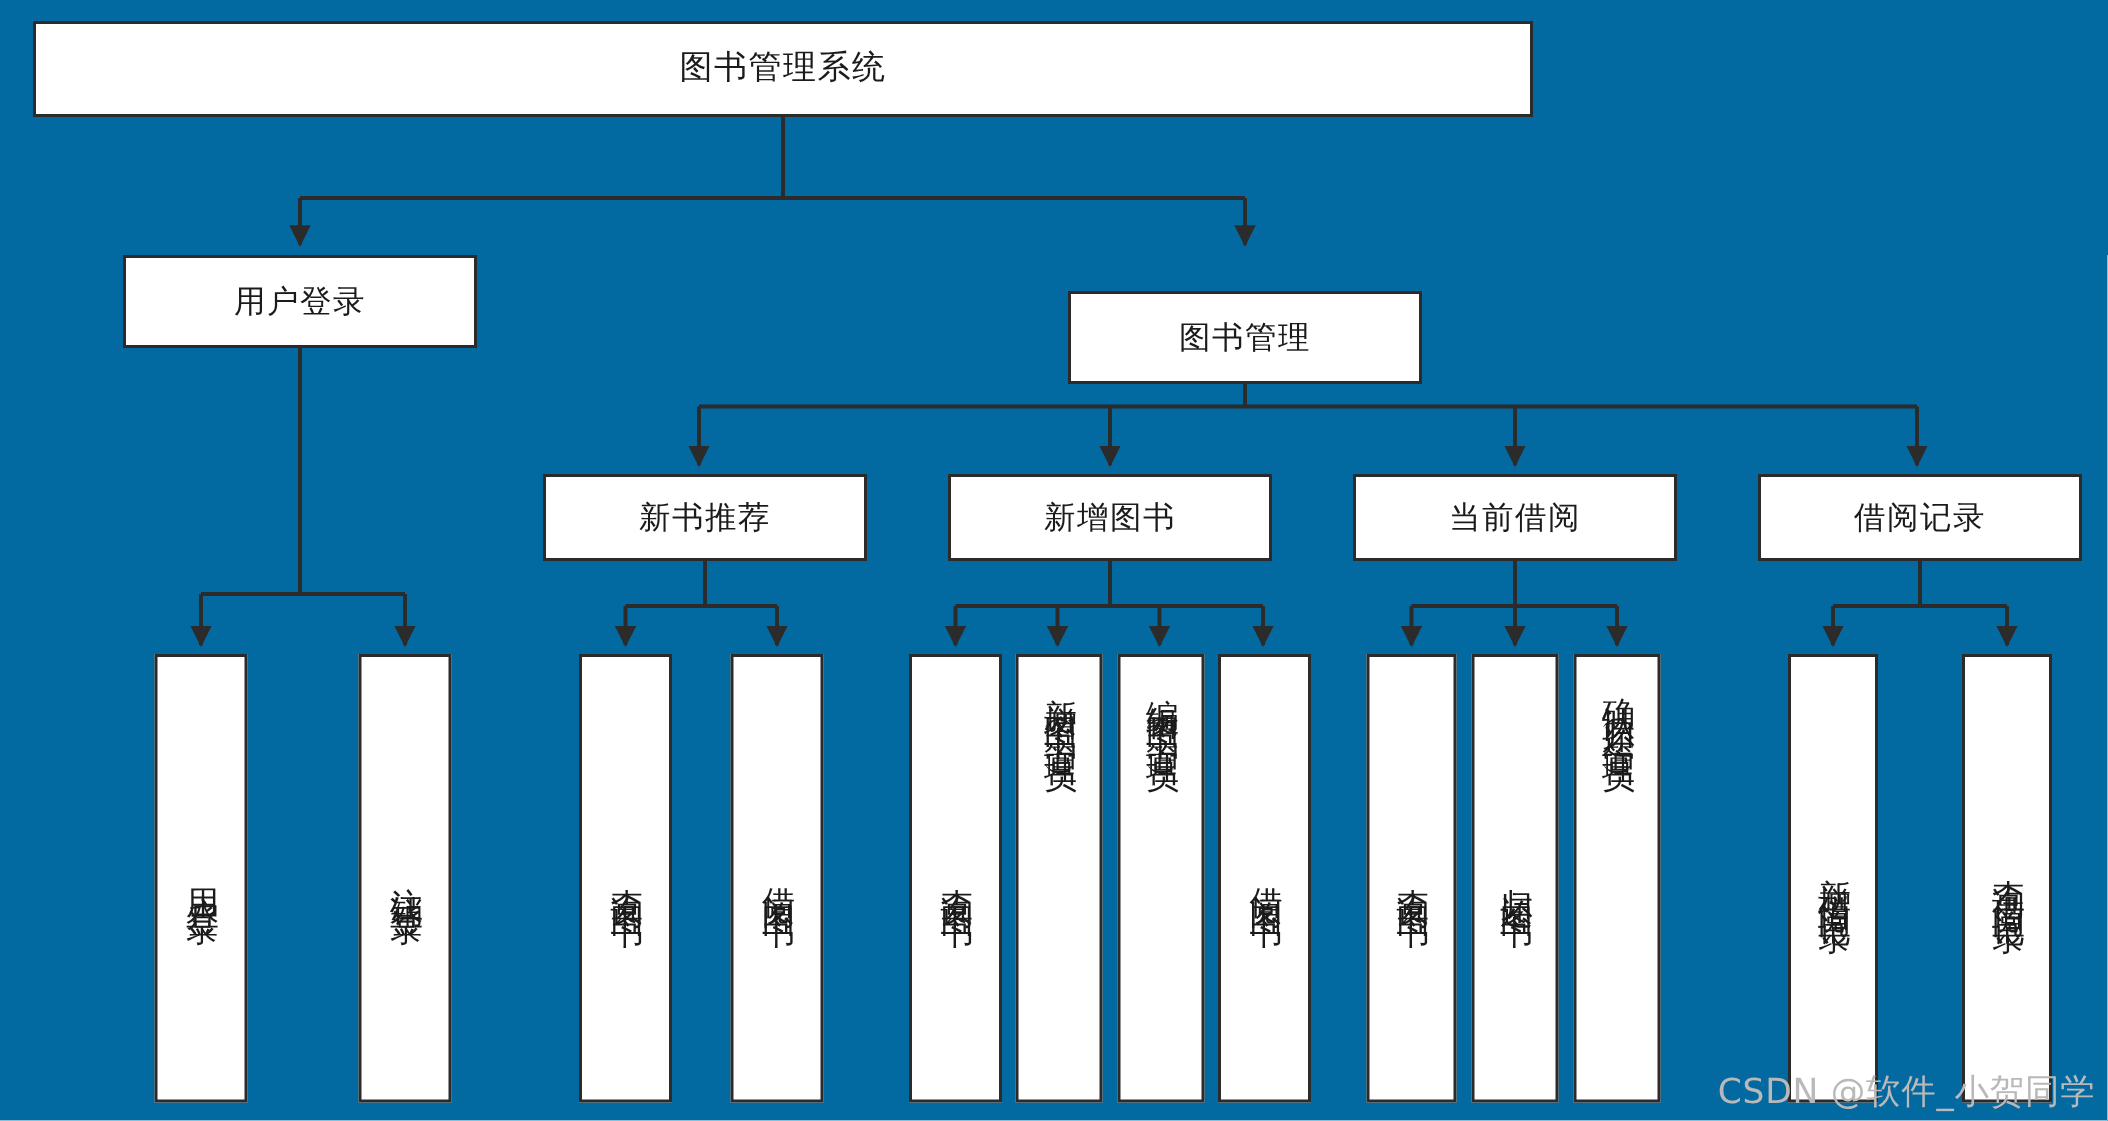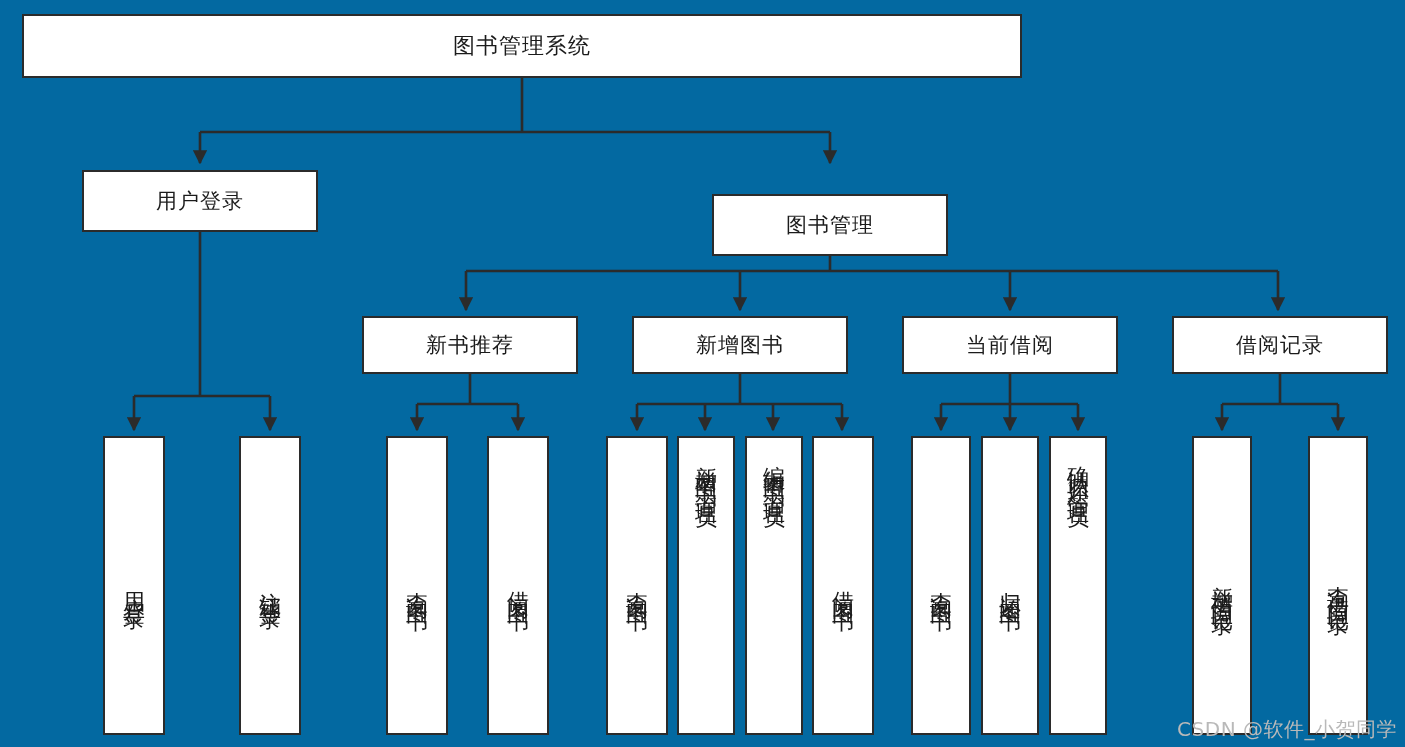--- a/index.html
+++ b/index.html
@@ -53,21 +53,21 @@
     line-height:1;
   }
   .node.v.mid{
     align-items:center;
     padding-top:0;
   }
   .watermark{
     position:absolute;
     right:8px;
     bottom:4px;
-    font-size:20px;
+    font-size:23px;
     color:#b9b9b9;
     white-space:nowrap;
     letter-spacing:0.5px;
   }
 </style>
 </head>
 <body>
 
 <div id="canvas">
 

